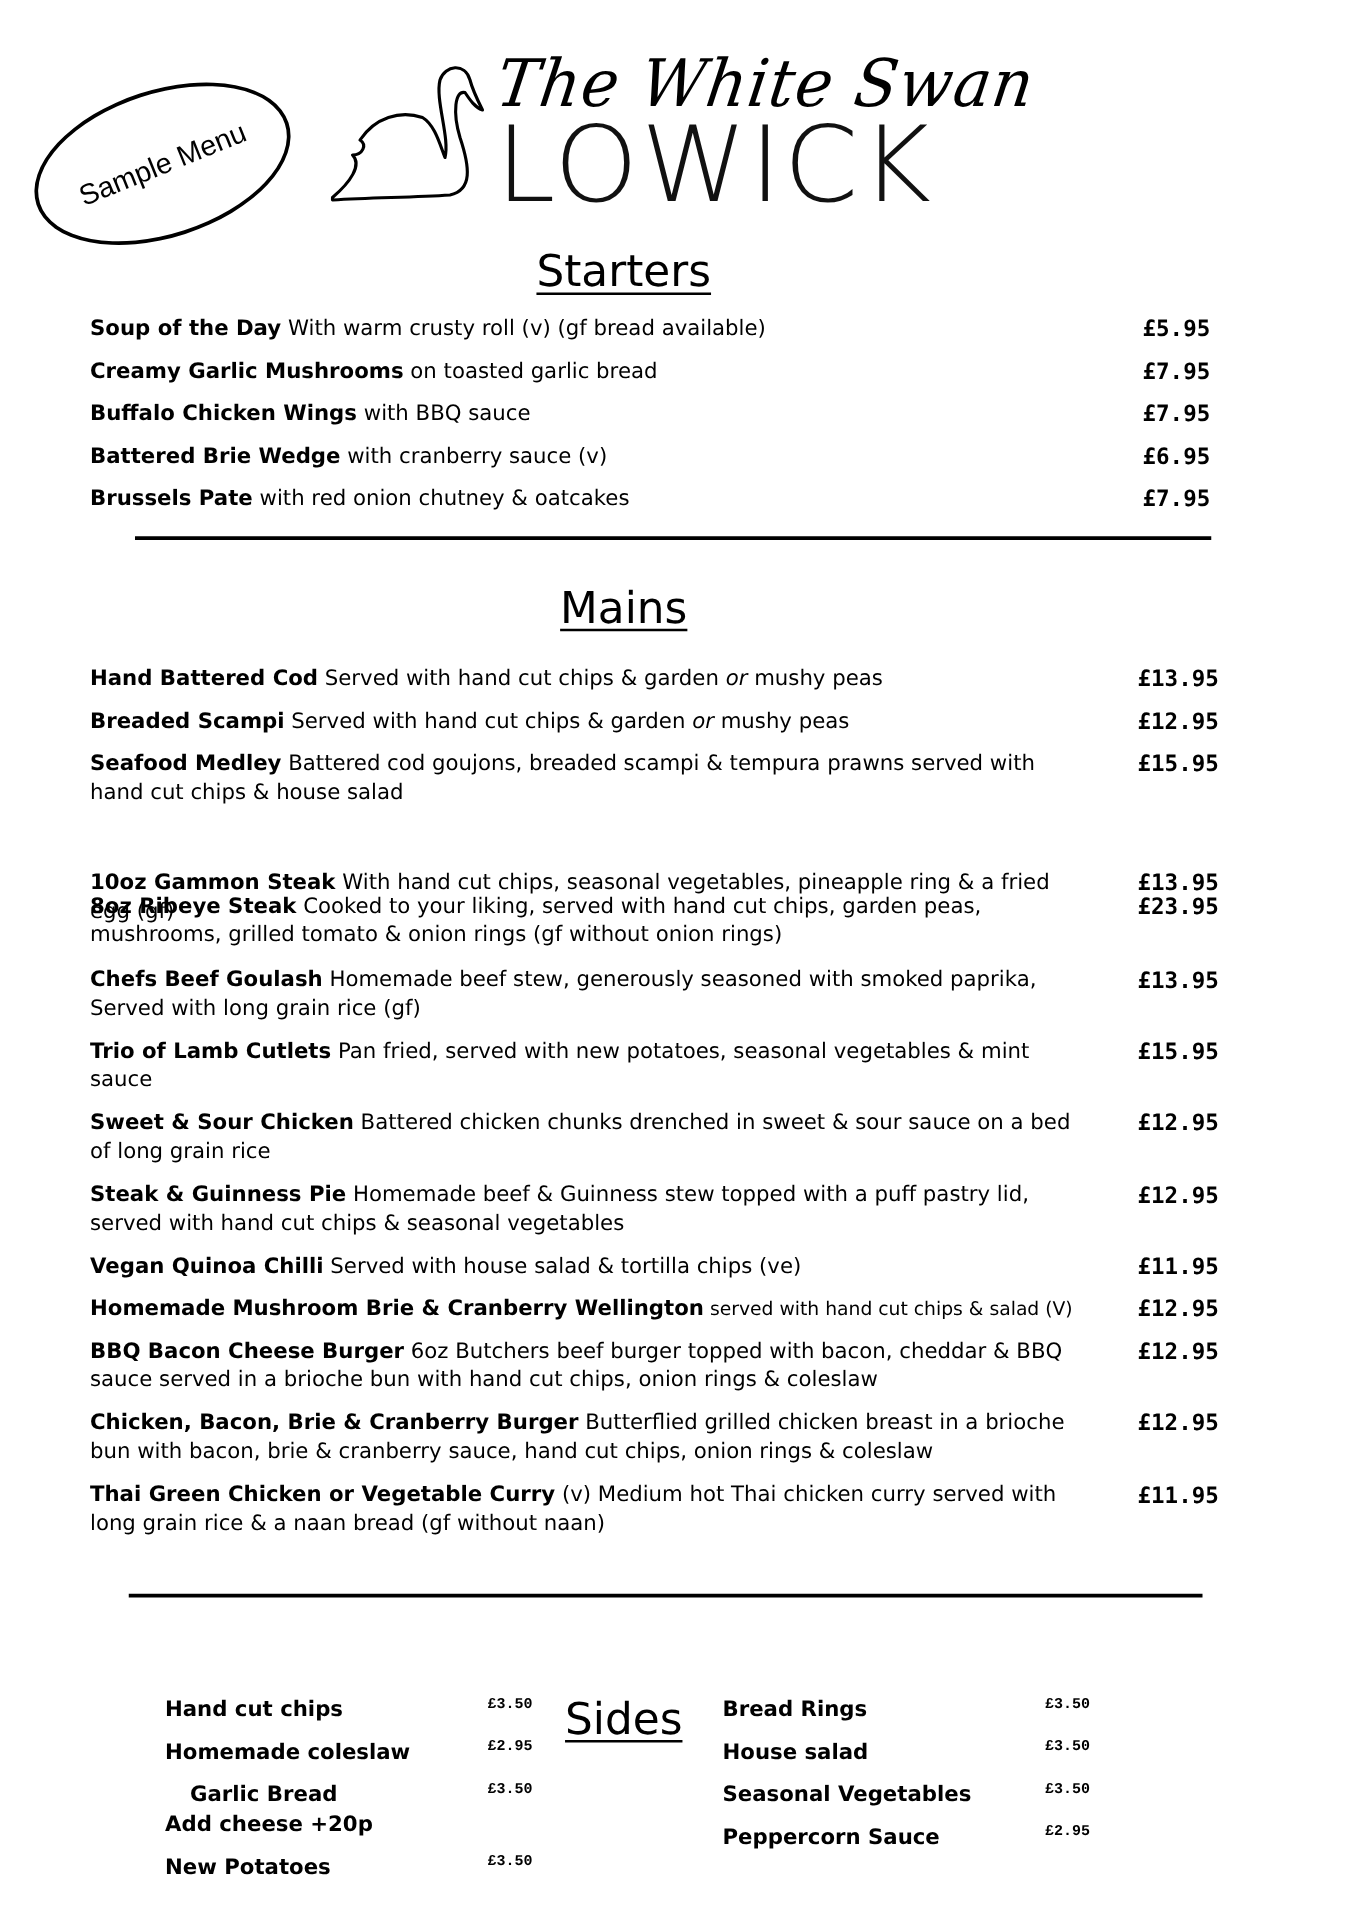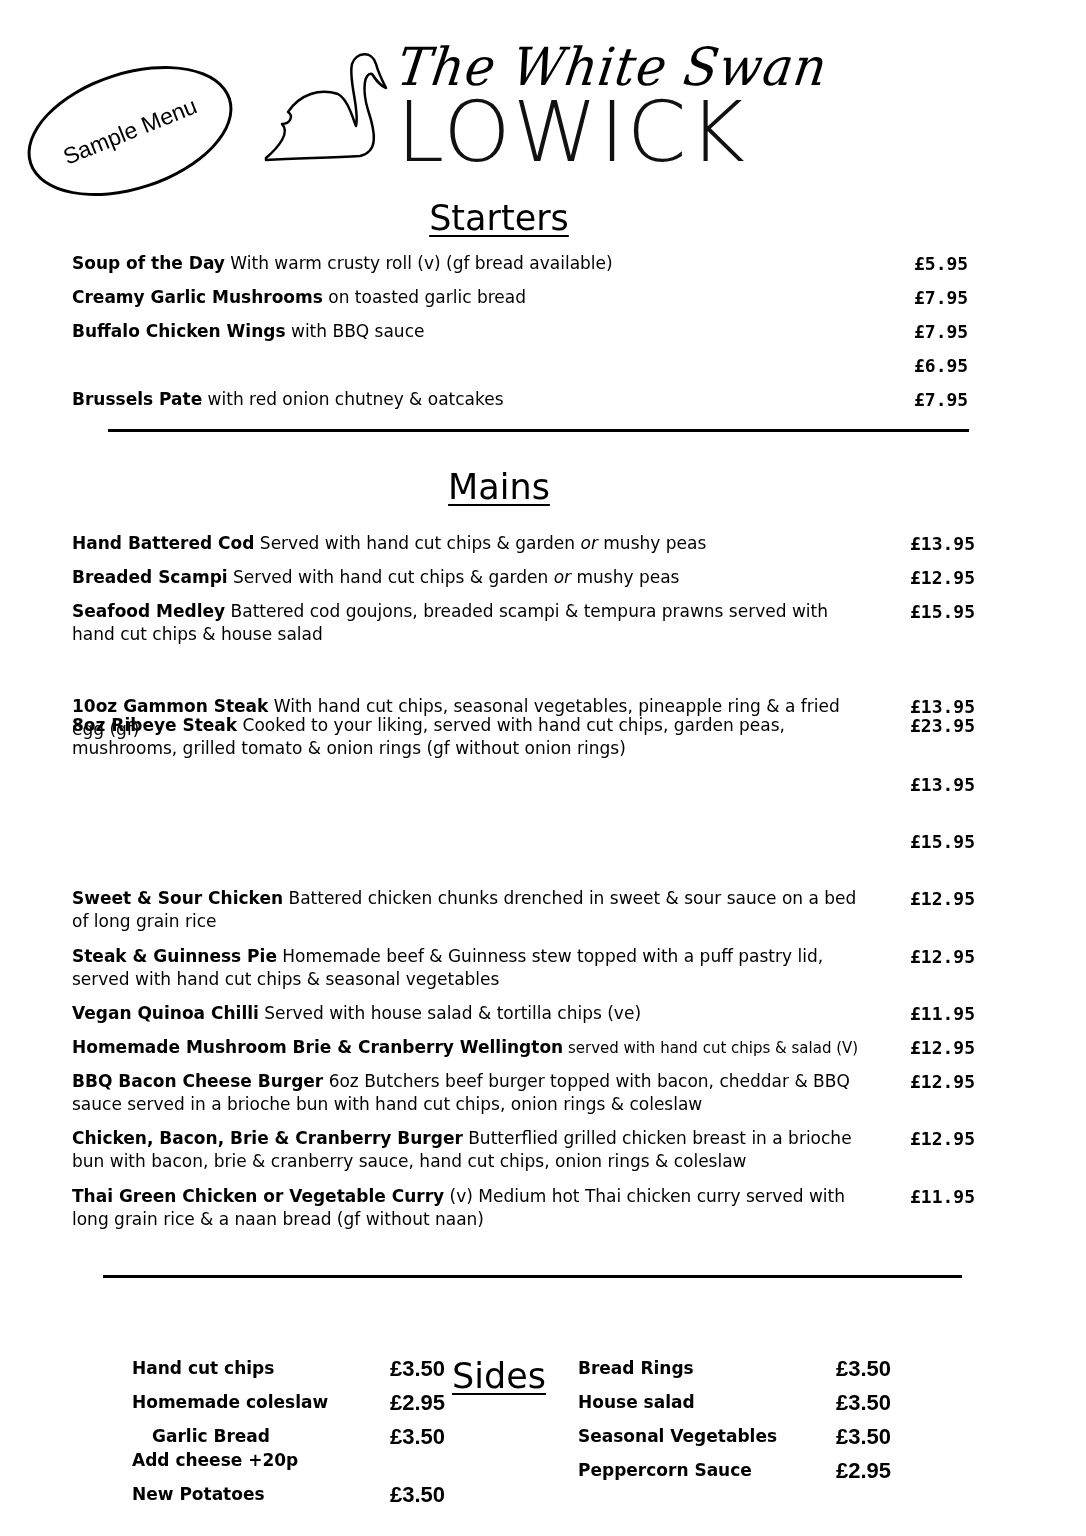--- a/index.html
+++ b/index.html
@@ -39,21 +39,21 @@
     .row .desc { width: 800px; display: block; }
     .row b { font-weight: bold; }
     .row .price { position: absolute; top: 0; font-weight: bold; font-family: "DejaVu Sans Mono", monospace; font-size: 18px; }
     .starters .price { left: 842px; }
     .mains .price { left: 838px; }
     .small { font-size: 15px; }
 
     .divider { position: absolute; height: 3px; background: #000; }
 
     .side { position: absolute; font-size: 17px; font-weight: bold; line-height: 24px; }
-    .side-price { position: absolute; font-size: 22px; font-weight: bold; font-family: Liberation Sans, sans-serif; }
+    .side-price { position: absolute; font-size: 12px; font-weight: bold; font-family: Liberation Mono, monospace; }
   </style>
 </head>
 <body>
 
 <div class="stamp">
   <span>Sample Menu</span>
 </div>
 
 <div class="logo">
   <svg width="140" height="120" viewBox="0 0 140 120">
@@ -72,20 +72,21 @@
   </div>
   <div class="row" style="top:286px;">
     <span class="desc"><b>Creamy Garlic Mushrooms</b><span> on toasted garlic bread</span></span>
     <span class="price">£7.95</span>
   </div>
   <div class="row" style="top:320px;">
     <span class="desc"><b>Buffalo Chicken Wings</b><span> with BBQ sauce</span></span>
     <span class="price">£7.95</span>
   </div>
   <div class="row" style="top:354px;">
+    <span class="desc"><b>Battered Brie Wedge</b><span> with cranberry sauce (v)</span></span>
     <span class="price">£6.95</span>
   </div>
   <div class="row" style="top:388px;">
     <span class="desc"><b>Brussels Pate</b><span> with red onion chutney &amp; oatcakes</span></span>
     <span class="price">£7.95</span>
   </div>
 </div>
 
 <div class="divider" style="left:108px; top:429px; width:861px;"></div>
 
@@ -106,23 +107,25 @@
   </div>
   <div class="row" style="top:671px;margin-top:24px;">
     <span class="desc"><b>10oz Gammon Steak</b><span> With hand cut chips, seasonal vegetables, pineapple ring &amp; a fried egg (gf)</span></span>
     <span class="price">£13.95</span>
   </div>
   <div class="row" style="top:714px;">
     <span class="desc"><b>8oz Ribeye Steak</b><span> Cooked to your liking, served with hand cut chips, garden peas, mushrooms, grilled tomato &amp; onion rings (gf without onion rings)</span></span>
     <span class="price">£23.95</span>
   </div>
   <div class="row" style="top:773px;">
+    <span class="desc"><b>Chefs Beef Goulash</b><span> Homemade beef stew, generously seasoned with smoked paprika, Served with long grain rice (gf)</span></span>
     <span class="price">£13.95</span>
   </div>
   <div class="row" style="top:830px;">
+    <span class="desc"><b>Trio of Lamb Cutlets</b><span> Pan fried, served with new potatoes, seasonal vegetables &amp; mint sauce</span></span>
     <span class="price">£15.95</span>
   </div>
   <div class="row" style="top:887px;">
     <span class="desc"><b>Sweet &amp; Sour Chicken</b><span> Battered chicken chunks drenched in sweet &amp; sour sauce on a bed of long grain rice</span></span>
     <span class="price">£12.95</span>
   </div>
   <div class="row" style="top:945px;">
     <span class="desc"><b>Steak &amp; Guinness Pie</b><span> Homemade beef &amp; Guinness stew topped with a puff pastry lid, served with hand cut chips &amp; seasonal vegetables</span></span>
     <span class="price">£12.95</span>
   </div>

